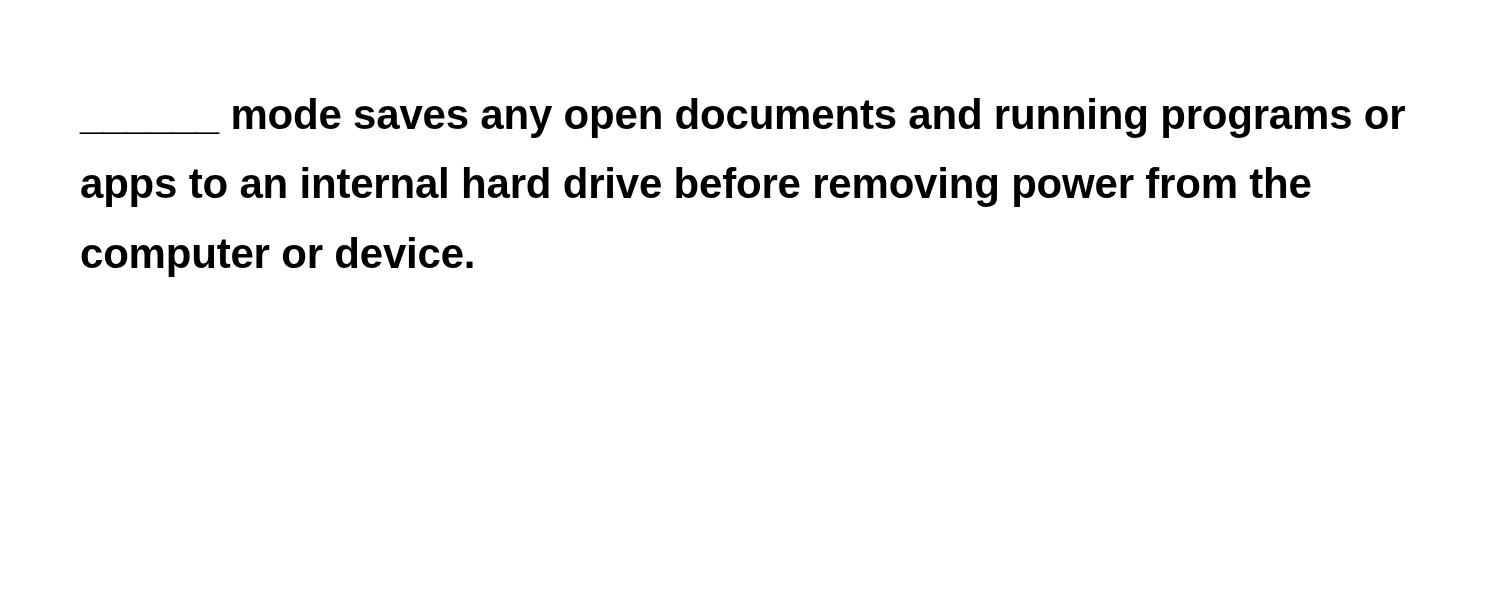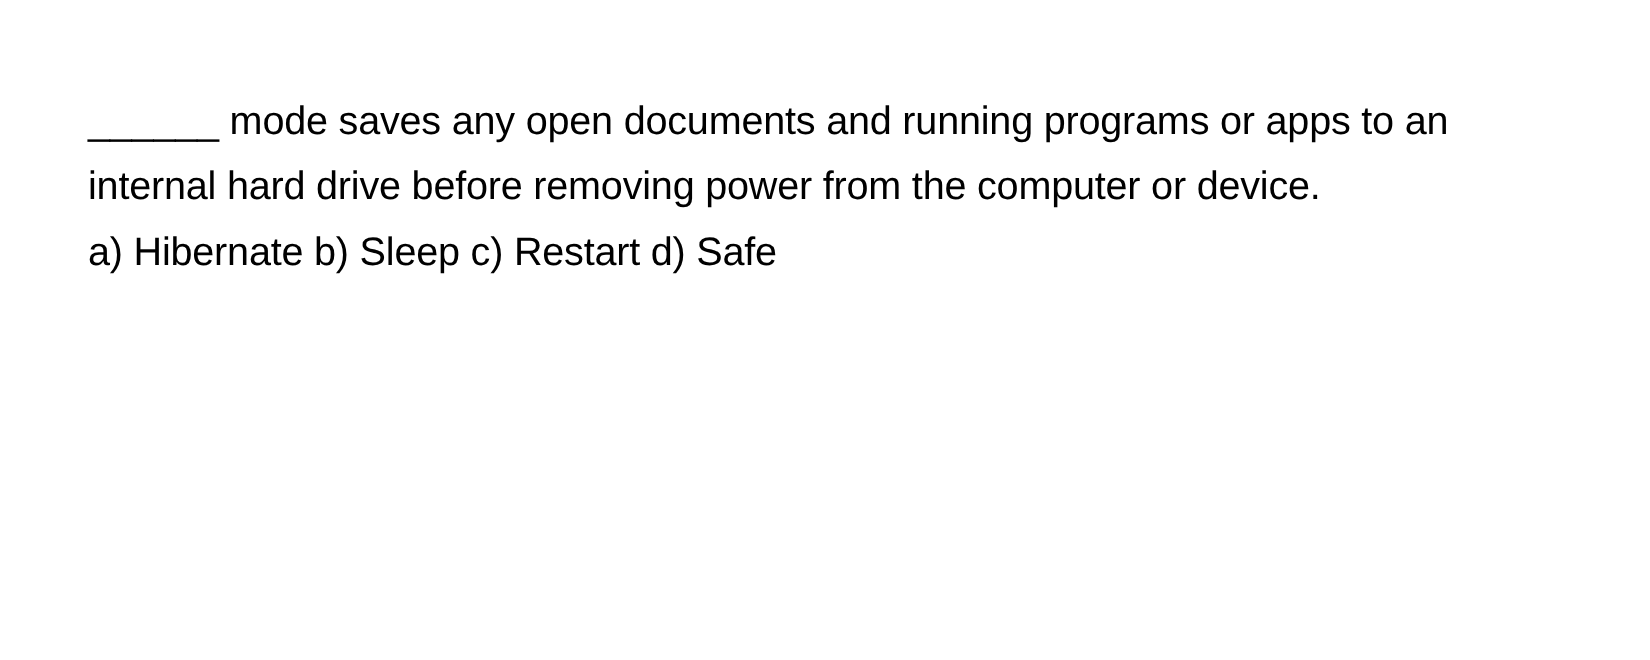--- a/index.html
+++ b/index.html
@@ -9,33 +9,32 @@
     }
     body {
       width: 1500px;
       height: 600px;
       background: #ffffff;
       font-family: -apple-system, BlinkMacSystemFont, "Segoe UI", Helvetica, Arial, sans-serif;
       padding: 80px 80px;
       color: #000000;
     }
     .question-container {
-      font-size: 36px;
+      font-size: 42px;
       line-height: 1.65;
-      font-weight: 400;
+      font-weight: 700;
       letter-spacing: -0.2px;
     }
     .question-text {
       margin-bottom: 0;
     }
     .options-line {
       margin-top: 0;
     }
   </style>
 </head>
 <body>
 
 <div class="question-container">
   <p class="question-text">
     <span>______</span><span> mode saves any open documents and running programs or apps to an internal hard drive before removing power from the computer or device.</span>
   </p>
-  <p class="options-line">a) Hibernate b) Sleep c) Restart d) Safe</p>
 </div>
 
 </body></html>

